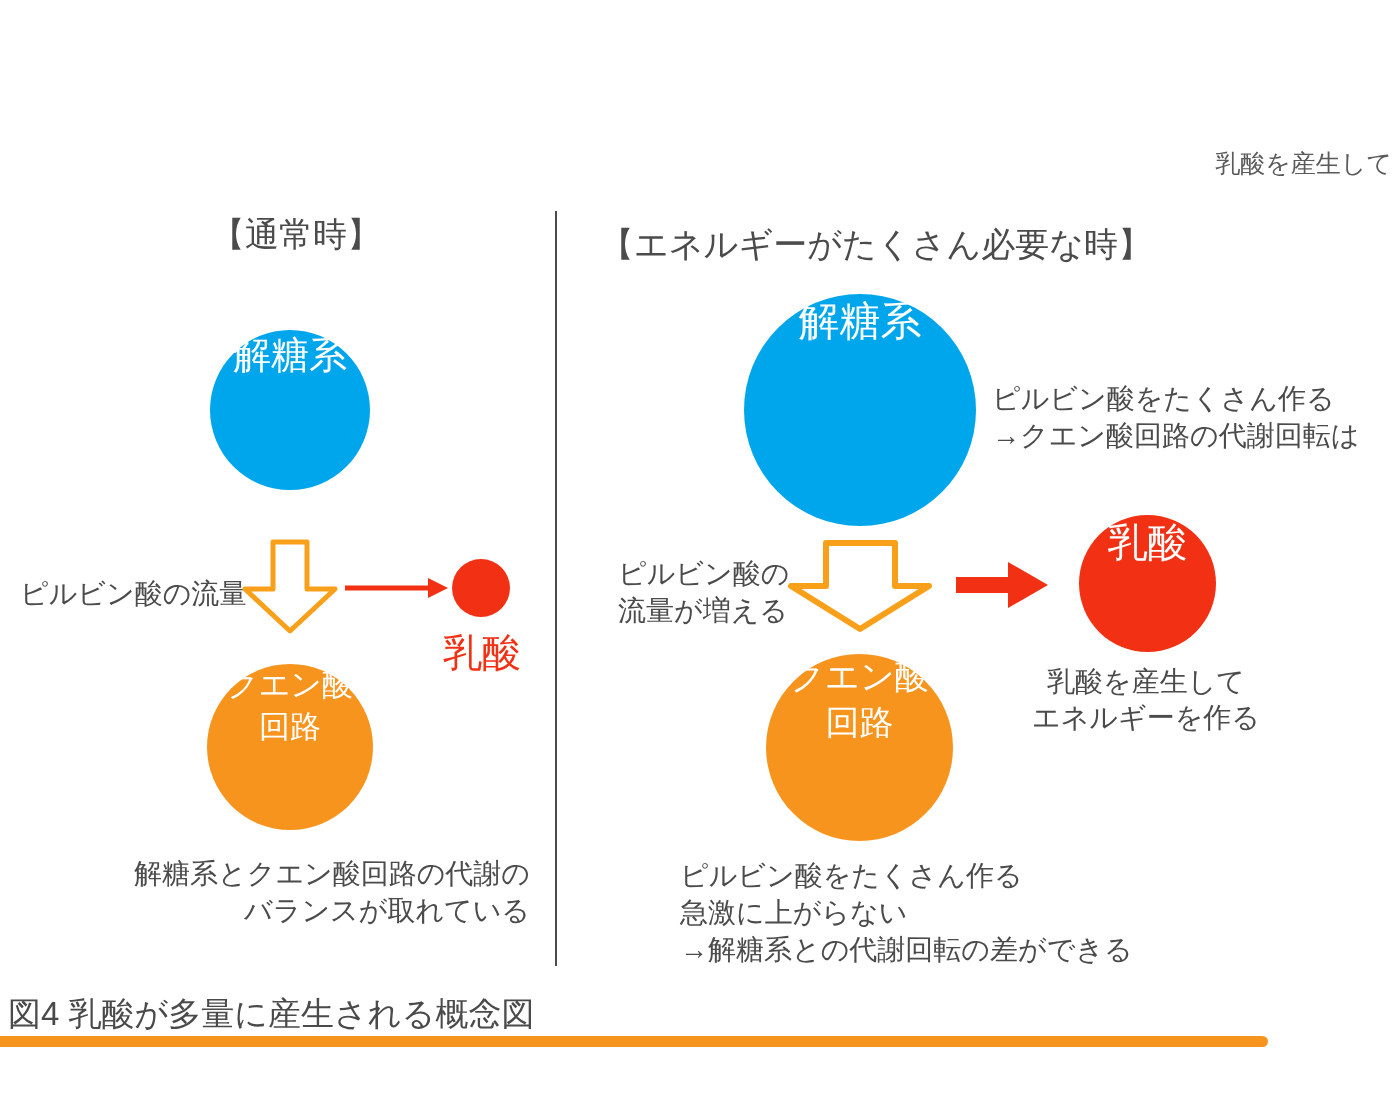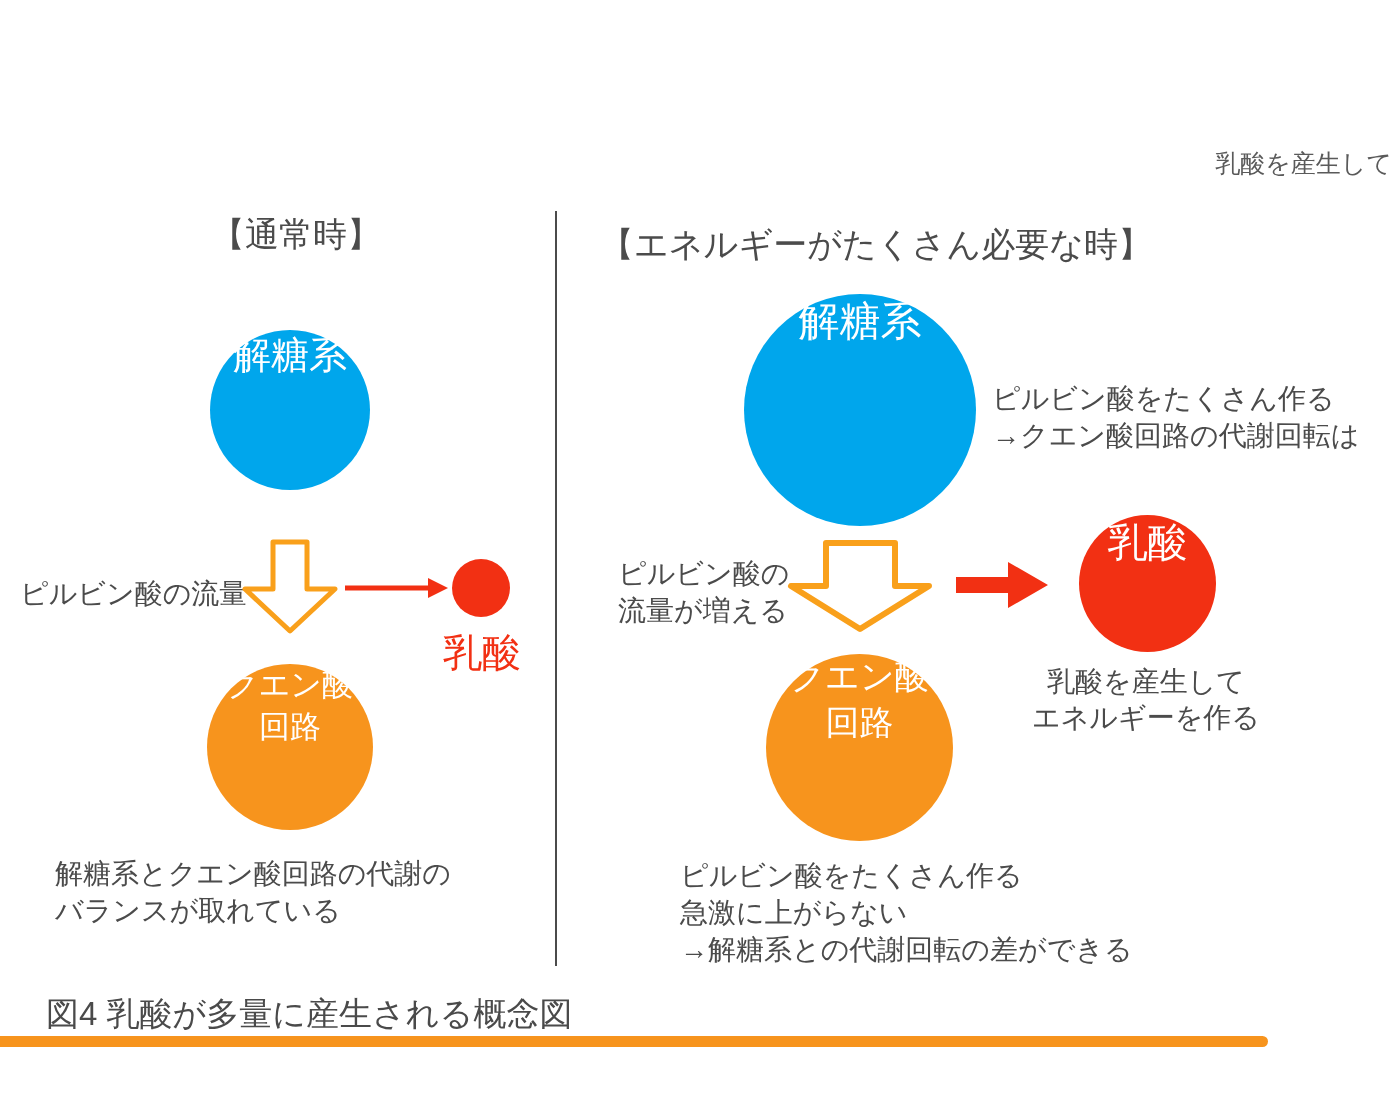--- a/index.html
+++ b/index.html
@@ -37,24 +37,24 @@
   .glyc-right{left:744px;top:294px;width:232px;height:232px;font-size:41px;}
   .citric-left{left:207px;top:664px;width:166px;height:166px;font-size:31px;line-height:1.35;}
   .citric-right{left:766px;top:654px;width:187px;height:187px;font-size:34px;line-height:1.35;}
   .lactate-circle{left:1079px;top:515px;width:137px;height:137px;font-size:40px;}
   .lactate-dot{left:452px;top:559px;width:58px;height:58px;border-radius:50%;background:var(--red);}
   .note{font-size:28px;line-height:1.33;color:var(--text);}
   .pyruvate-left{top:575px;left:20px;width:230px;white-space:nowrap;}
   .pyruvate-right{top:555px;left:618px;}
   .glyc-note{top:380px;left:992px;}
   .lactate-note{top:664px;left:1003px;width:286px;text-align:center;line-height:1.3;}
-  .balance-note{top:855px;left:55px;width:475px;text-align:left;}
+  .balance-note{top:855px;left:55px;width:475px;text-align:right;}
   .citric-note{top:857px;left:680px;}
   .lactate-word{top:626px;left:430px;width:104px;text-align:center;font-size:39px;color:var(--red);font-weight:500;}
-  .caption{top:992px;left:8px;font-size:33px;font-weight:500;color:#4a4a4a;white-space:nowrap;margin-left:38px;}
+  .caption{top:992px;left:8px;font-size:33px;font-weight:500;color:#4a4a4a;white-space:nowrap;}
   .caption-bar{left:0;top:1036px;width:1268px;height:11px;background:var(--orange);border-radius:0 6px 6px 0;}
   svg{display:block;}
 </style>
 </head>
 <body>
 
 <div id="canvas">
 
   <div class="abs credit">乳酸を産生して</div>
 

